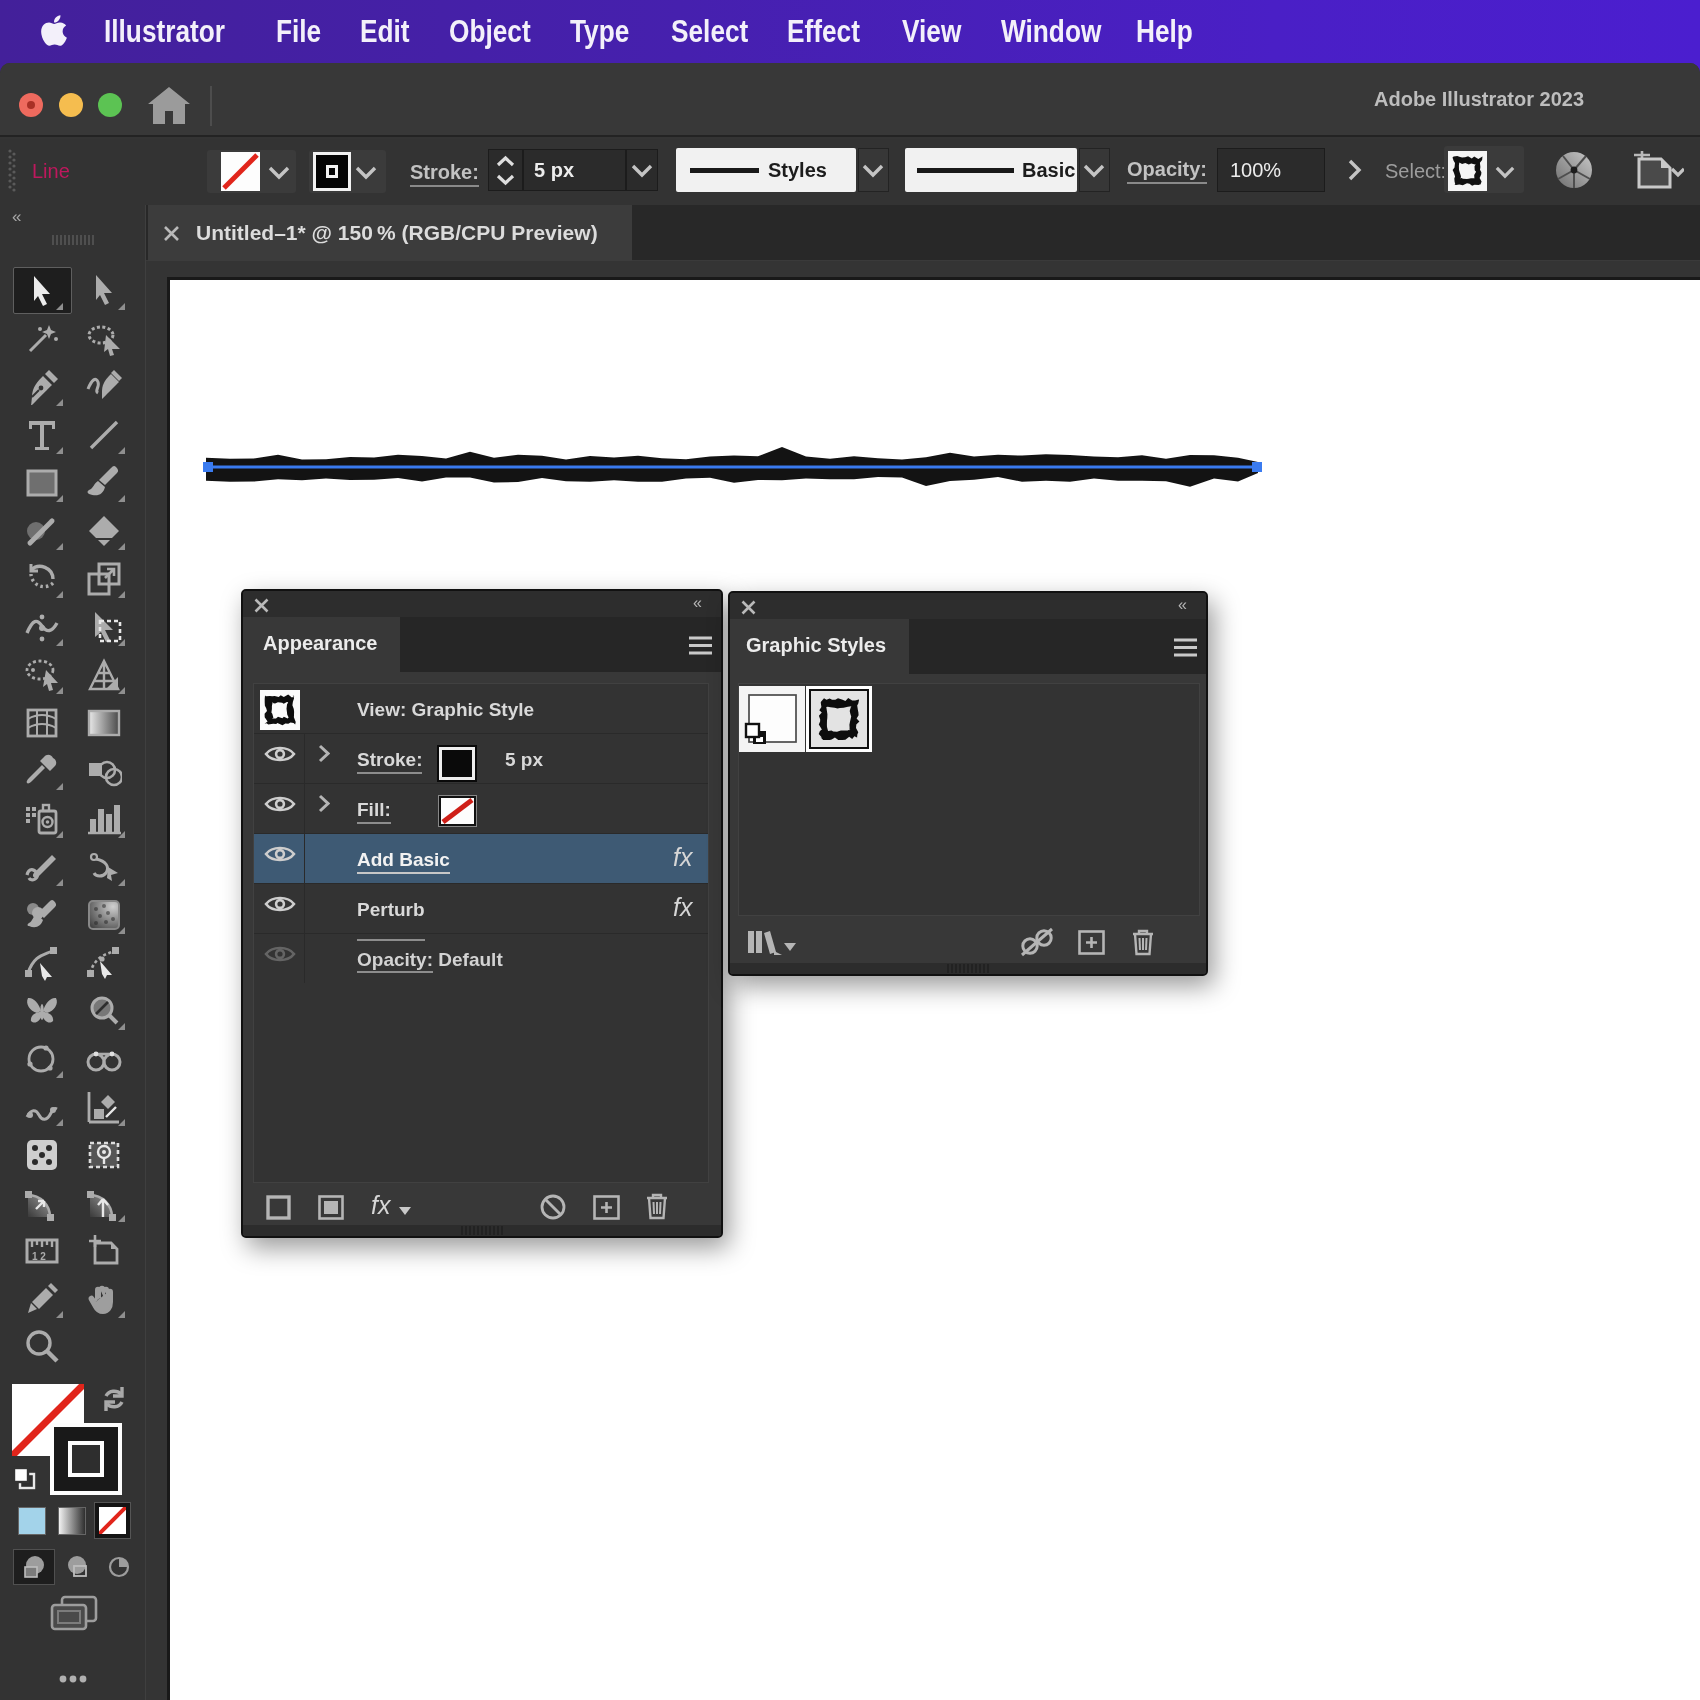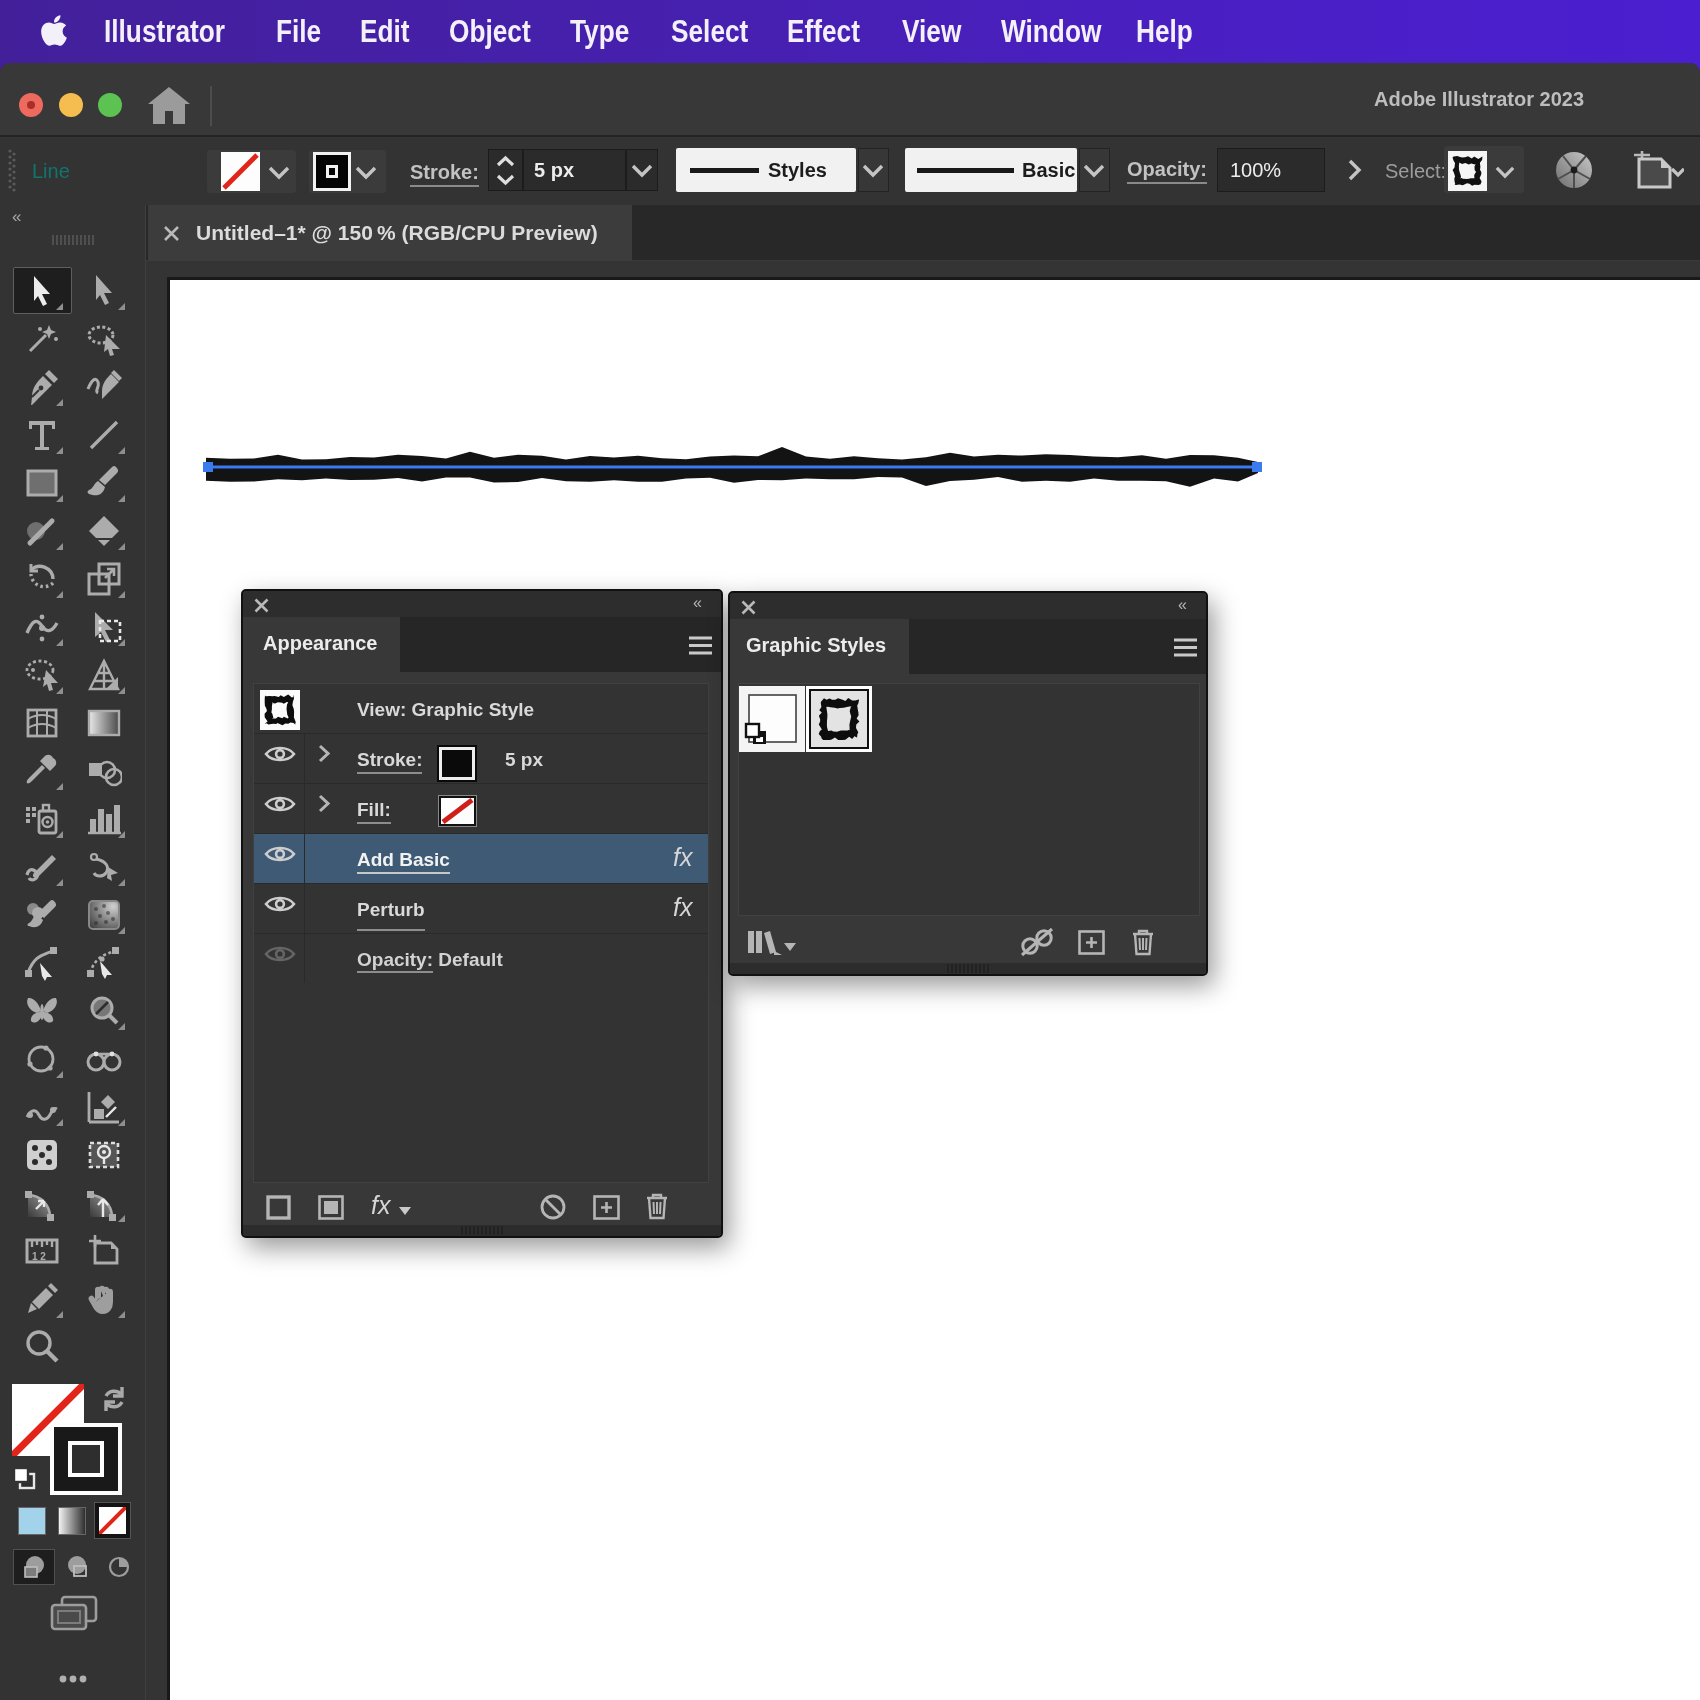--- a/index.html
+++ b/index.html
@@ -65,21 +65,21 @@
         <circle cx="2" cy="38" r="1.6"></circle>
         <circle cx="6" cy="5" r="1.6"></circle>
         <circle cx="6" cy="11" r="1.6"></circle>
         <circle cx="6" cy="17" r="1.6"></circle>
         <circle cx="6" cy="23" r="1.6"></circle>
         <circle cx="6" cy="29" r="1.6"></circle>
         <circle cx="6" cy="35" r="1.6"></circle>
         <circle cx="6" cy="41" r="1.6"></circle>
       </g>
   </svg>
-  <span class="abs txt" style="left:32px;top:160px;font-size:20px;color:#0f766e;">Line</span>
+  <span class="abs txt" style="left:32px;top:160px;font-size:20px;color:#be185d;">Line</span>
 
   <div class="abs" style="left:207px;top:150px;width:89px;height:43px;background:#3b3b3b;border-radius:3px;"></div>
   <div class="abs" style="left:221px;top:152px;width:39px;height:39px;background:#fdfdfd;overflow:hidden;"><svg width="39" height="39">
         <line x1="3" y1="36" x2="36" y2="3" stroke="#e1251b" stroke-width="5"></line>
       </svg></div>
   <svg class="abs" style="left:268px;top:166px;" width="22" height="14" viewBox="0 0 22 14">
       <path d="M2 2 L11 11 L20 2" fill="none" stroke="#c4c4c4" stroke-width="3.4"></path>
     </svg>
 
   <div class="abs" style="left:309px;top:150px;width:77px;height:43px;background:#3b3b3b;border-radius:3px;"></div>
@@ -667,21 +667,21 @@
 <svg class="abs" style="left:21px;top:252px;opacity:1;" width="32" height="22" viewBox="0 0 32 22">
       <path d="M2 11 C8 3 24 3 30 11 C24 19 8 19 2 11 Z" fill="none" stroke="#cdcdcd" stroke-width="2.6"></path>
       <circle cx="16" cy="11" r="3.9" fill="none" stroke="#cdcdcd" stroke-width="2.6"></circle>
     </svg>
 <span class="abs" style="left:114px;top:258px;font-size:19px;font-weight:bold;color:#f2f2f2;border-bottom:2px solid #c7c7c7;padding-bottom:1px;">Add Basic</span>
 <span class="abs" style="left:430px;top:252px;font-size:25px;font-style:italic;color:#d6d6d6;font-family:'Liberation Sans',sans-serif;">fx</span>
 <svg class="abs" style="left:21px;top:302px;opacity:1;" width="32" height="22" viewBox="0 0 32 22">
       <path d="M2 11 C8 3 24 3 30 11 C24 19 8 19 2 11 Z" fill="none" stroke="#cdcdcd" stroke-width="2.6"></path>
       <circle cx="16" cy="11" r="3.9" fill="none" stroke="#cdcdcd" stroke-width="2.6"></circle>
     </svg>
-<span class="abs" style="left:114px;top:308px;font-size:19px;font-weight:bold;color:#d9d9d9;border-bottom:2px solid #8d8d8d;padding-bottom:8px;">Perturb</span>
+<span class="abs" style="left:114px;top:308px;font-size:19px;font-weight:bold;color:#d9d9d9;border-bottom:2px solid #8d8d8d;padding-bottom:18px;">Perturb</span>
 <span class="abs" style="left:430px;top:302px;font-size:25px;font-style:italic;color:#d6d6d6;font-family:'Liberation Sans',sans-serif;">fx</span>
 <svg class="abs" style="left:21px;top:352px;opacity:0.32;" width="32" height="22" viewBox="0 0 32 22">
       <path d="M2 11 C8 3 24 3 30 11 C24 19 8 19 2 11 Z" fill="none" stroke="#cdcdcd" stroke-width="2.6"></path>
       <circle cx="16" cy="11" r="3.9" fill="none" stroke="#cdcdcd" stroke-width="2.6"></circle>
     </svg>
 <span class="abs" style="left:114px;top:358px;font-size:19px;font-weight:bold;color:#d3d3d3;"><span style="border-bottom:2px solid #8d8d8d;padding-bottom:1px;">Opacity:</span> Default</span>
 <svg class="abs" style="left:23px;top:604px;" width="25" height="25" viewBox="0 0 25 25">
       <rect x="2" y="2" width="21" height="21" fill="none" stroke="#b5b5b5" stroke-width="3.4"></rect>
     </svg>
 <svg class="abs" style="left:75px;top:604px;" width="26" height="25" viewBox="0 0 26 25">

